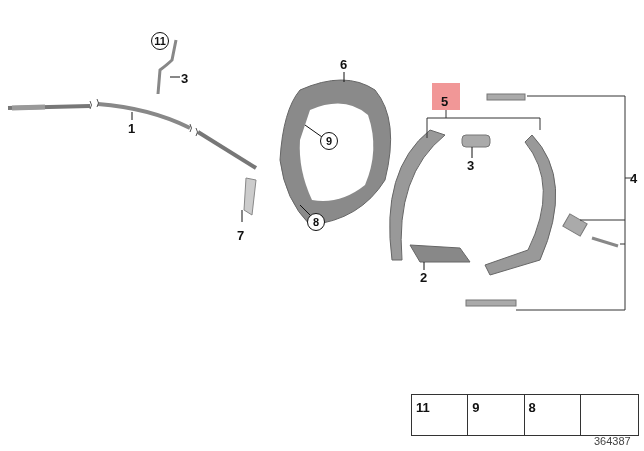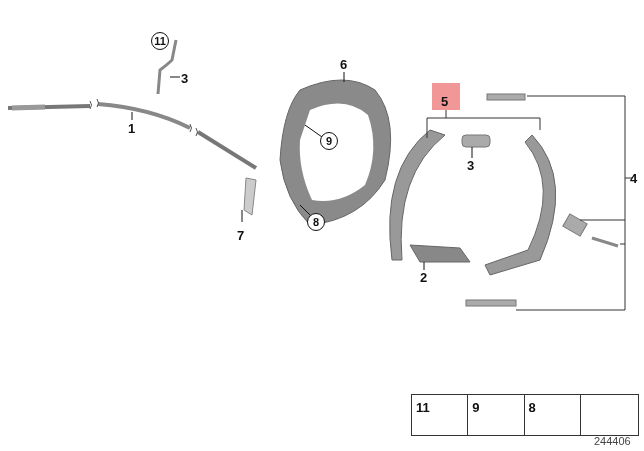--- a/index.html
+++ b/index.html
@@ -101,14 +101,14 @@
         <span class="num">11</span>
       </div>
     <div class="cell" style="width:56px;">
         <span class="num">9</span>
       </div>
     <div class="cell" style="width:56px;">
         <span class="num">8</span>
       </div>
     <div class="cell" style="width:58px;"></div>
   </div>
-  <span class="docnum">244406</span>
+  <span class="docnum">364387</span>
 </div>
 
 </body></html>

